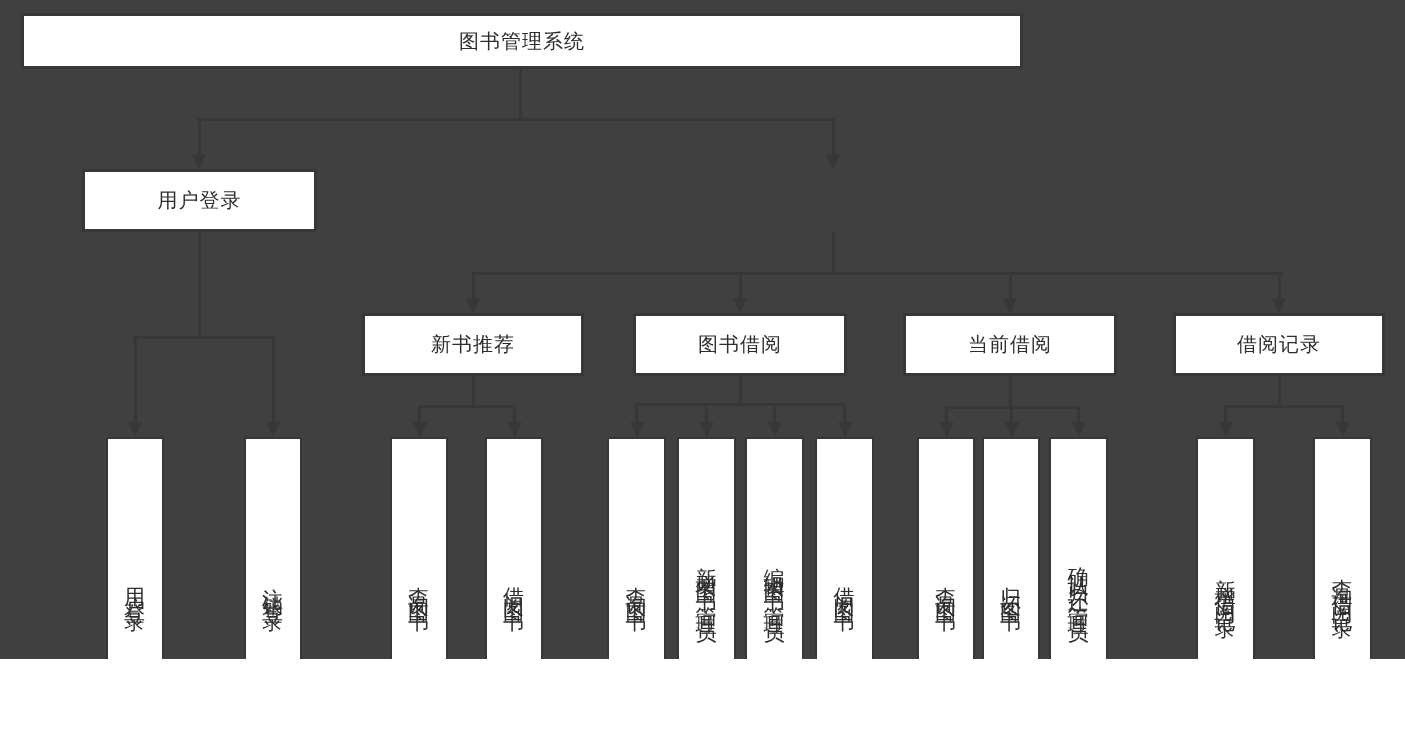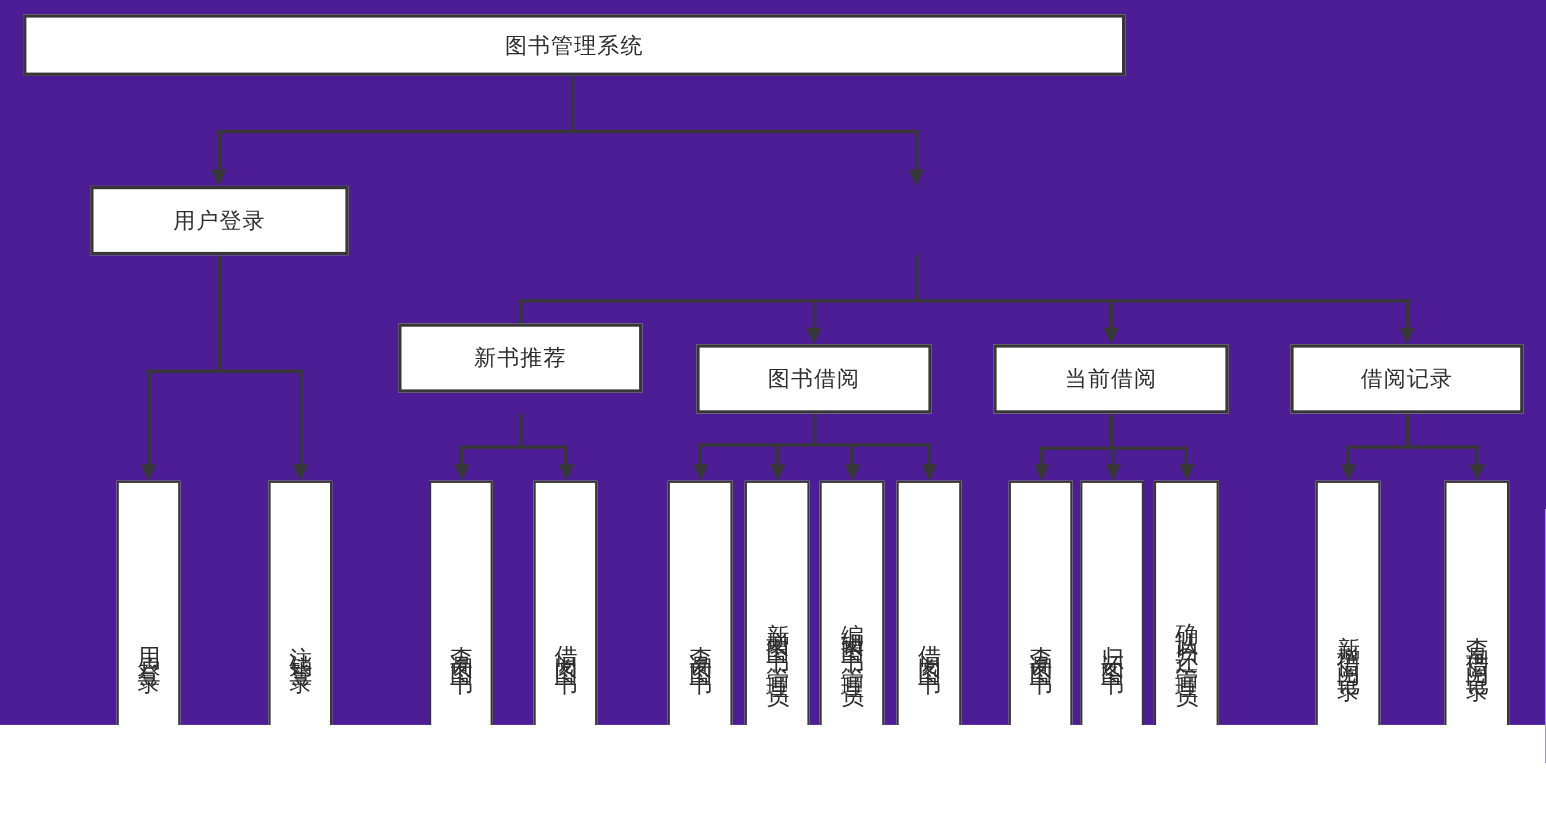--- a/index.html
+++ b/index.html
@@ -1,17 +1,17 @@
 <!DOCTYPE html>
 <html><head>
 <meta charset="utf-8">
 <style>
   html,body{margin:0;padding:0;background:#ffffff;}
   #canvas{
-    position:relative;width:1405px;height:659px;background:#4c1d95;
+    position:relative;width:1405px;height:659px;background:#404040;
     font-family:"Liberation Sans","DejaVu Sans",sans-serif;color:#2d2d2d;overflow:hidden;
   }
   .box{
     position:absolute;background:#ffffff;border:3px solid #373737;box-sizing:border-box;
     display:flex;align-items:center;justify-content:center;
     font-size:20px;letter-spacing:1px;color:#2d2d2d;z-index:2;
   }
   .vbox{border-width:2.5px;z-index:2;}
   .vtext{
     writing-mode:vertical-rl;text-orientation:mixed;letter-spacing:8px;
@@ -33,21 +33,21 @@
 
   <div class="box" style="left:21px;top:13px;width:1002px;height:56px;">
     <span>图书管理系统</span>
   </div>
 
   <div class="box" style="left:82px;top:169px;width:235px;height:63px;">
     <span>用户登录</span>
   </div>
 
 
-  <div class="box" style="left:362px;top:294px;width:222px;height:63px;">
+  <div class="box" style="left:362px;top:313px;width:222px;height:63px;">
     <span>新书推荐</span>
   </div>
 
   <div class="box" style="left:903px;top:313px;width:214px;height:63px;">
     <span>当前借阅</span>
   </div>
 
   <div class="box" style="left:633px;top:313px;width:214px;height:63px;">
     <span>图书借阅</span>
   </div>

